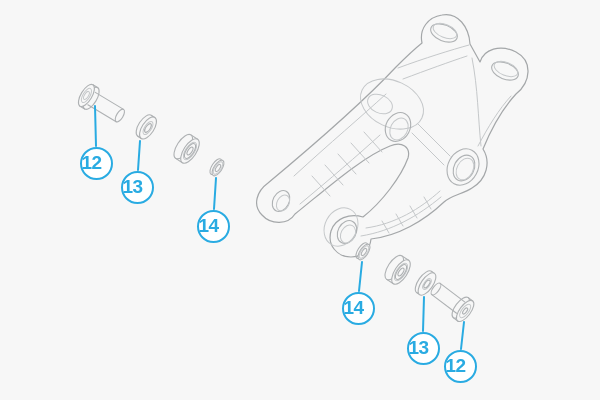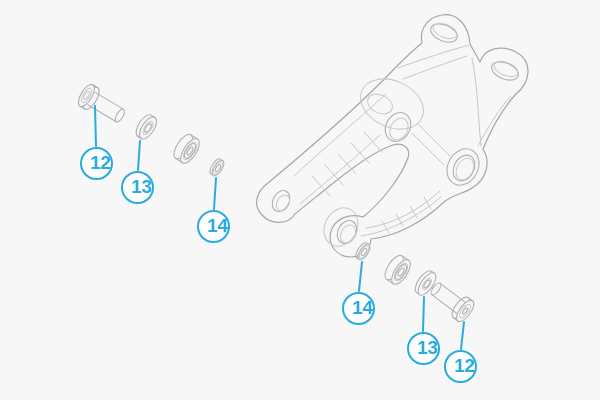--- a/index.html
+++ b/index.html
@@ -20,21 +20,21 @@
   .thin{fill:none;stroke:#c5c8ca;stroke-width:1;stroke-linecap:round;}
   .face{fill:#f7f7f7;stroke:#aeb1b3;stroke-width:1.1;}
   .leader{stroke:#29abe2;stroke-width:2;stroke-linecap:round;}
   .callout{
     position:absolute;
     width:33px;height:33px;
     border:2.5px solid #29abe2;
     border-radius:50%;
     background:#ffffff;
     color:#29abe2;
-    display:flex;align-items:center;justify-content:flex-end;
+    display:flex;align-items:center;justify-content:flex-start;
     font-size:19px;font-weight:700;letter-spacing:-0.5px;
     box-sizing:border-box;
     cursor:pointer;
     user-select:none;
   }
 </style>
 </head>
 <body>
 
 <div class="stage">

